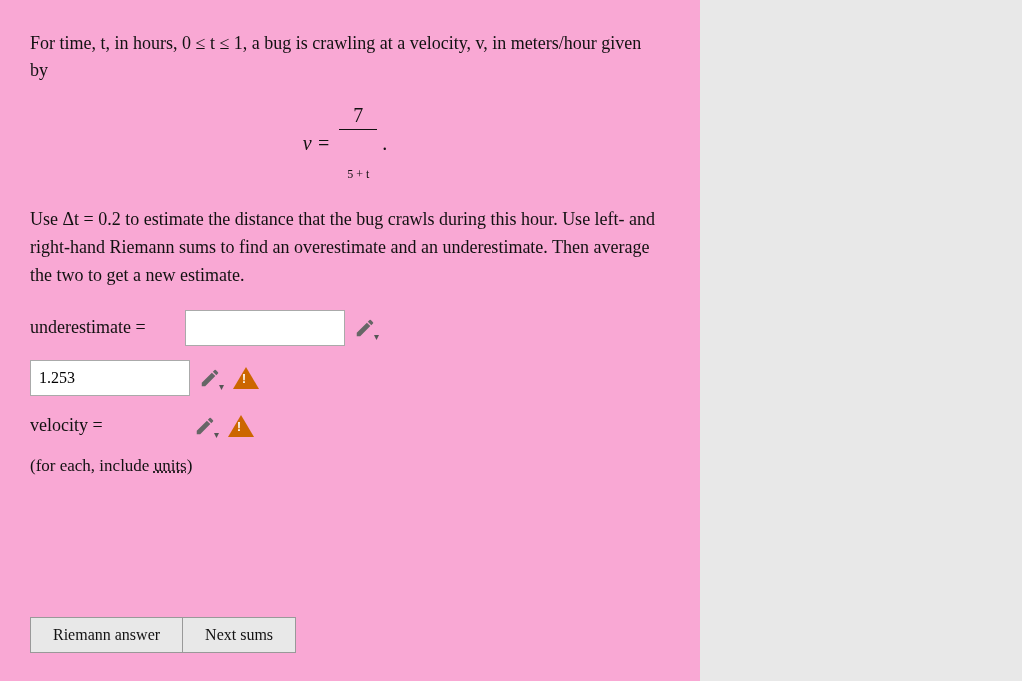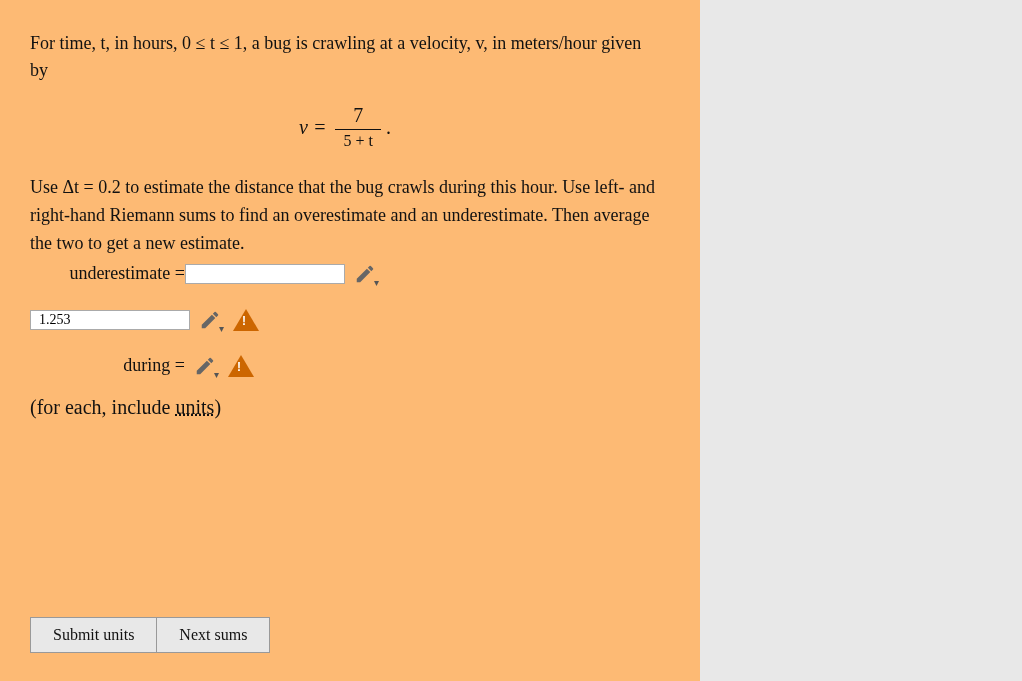--- a/index.html
+++ b/index.html
@@ -15,21 +15,21 @@
       font-family: Georgia, 'Times New Roman', serif;
       font-size: 18px;
       color: #111;
       display: flex;
       align-items: flex-start;
       justify-content: flex-start;
       overflow: hidden;
     }
 
     .main-container {
-      background-color: #fdba74;
+      background-color: #f9a8d4;
       width: 700px;
       min-height: 681px;
       padding: 30px 40px 30px 30px;
       position: relative;
     }
 
     .problem-text {
       line-height: 1.5;
       margin-bottom: 20px;
     }
@@ -49,57 +49,58 @@
     .fraction .numerator {
       display: block;
       border-bottom: 1.5px solid #111;
       padding: 0 8px 2px 8px;
       font-size: 20px;
     }
 
     .fraction .denominator {
       display: block;
       padding: 2px 8px 0 8px;
-      font-size: 16px;
+      font-size: 12px;
+      margin-top: 35px;
     }
 
     .v-equals {
       vertical-align: middle;
       margin-right: 4px;
       font-style: italic;
     }
 
     .period {
       vertical-align: middle;
     }
 
     .instructions {
       line-height: 1.55;
+      margin-bottom: 20px;
     }
 
     .answer-row {
       display: flex;
       align-items: center;
       margin-bottom: 14px;
       font-size: 18px;
     }
 
     .answer-label {
       min-width: 155px;
       font-size: 18px;
-      text-align: right;
     }
 
     .answer-input {
       border: 1px solid #aaa;
       background: #fff;
-      height: 20px;
+      height: 36px;
       width: 160px;
       padding: 0 8px;
-      font-size: 14px;
+      font-size: 16px;
       font-family: Georgia, serif;
       outline: none;
     }
 
     .pencil-icon-btn {
       width: 32px;
       height: 32px;
       background: none;
       border: none;
       cursor: pointer;
@@ -148,21 +149,21 @@
       position: absolute;
       top: 5px;
       left: -4px;
       color: #fff;
       font-size: 12px;
       font-weight: bold;
       font-family: Arial, sans-serif;
     }
 
     .units-note {
-      font-size: 20px;
+      font-size: 17px;
       margin-top: 4px;
       margin-bottom: 30px;
     }
 
     .units-underline {
       text-decoration: underline;
       text-decoration-style: dotted;
     }
 
     .button-row {
@@ -229,34 +230,34 @@
         <path d="M3 17.25V21h3.75L17.81 9.94l-3.75-3.75L3 17.25zM20.71 7.04a1 1 0 0 0 0-1.41l-2.34-2.34a1 1 0 0 0-1.41 0l-1.83 1.83 3.75 3.75 1.83-1.83z" fill="#666"></path>
       </svg>
       <span class="chevron-small">▾</span>
     </button>
     <div class="warning-icon">
       <span class="warning-triangle"></span>
     </div>
   </div>
 
   <div class="answer-row">
-    <span class="answer-label">during =</span>
+    <span class="answer-label">velocity =</span>
     <button class="pencil-icon-btn" title="Edit">
       <svg class="pencil-svg" viewBox="0 0 24 24">
         <path d="M3 17.25V21h3.75L17.81 9.94l-3.75-3.75L3 17.25zM20.71 7.04a1 1 0 0 0 0-1.41l-2.34-2.34a1 1 0 0 0-1.41 0l-1.83 1.83 3.75 3.75 1.83-1.83z" fill="#666"></path>
       </svg>
       <span class="chevron-small">▾</span>
     </button>
     <div class="warning-icon">
       <span class="warning-triangle"></span>
     </div>
   </div>
 
   <div class="units-note">
     (for each, include <span class="units-underline">units</span>)
   </div>
 
   <div class="button-row">
-    <button class="btn btn-submit">Submit units</button>
+    <button class="btn btn-submit">Riemann answer</button>
     <button class="btn btn-next">Next sums</button>
   </div>
 
 </div>
 
 </body></html>

